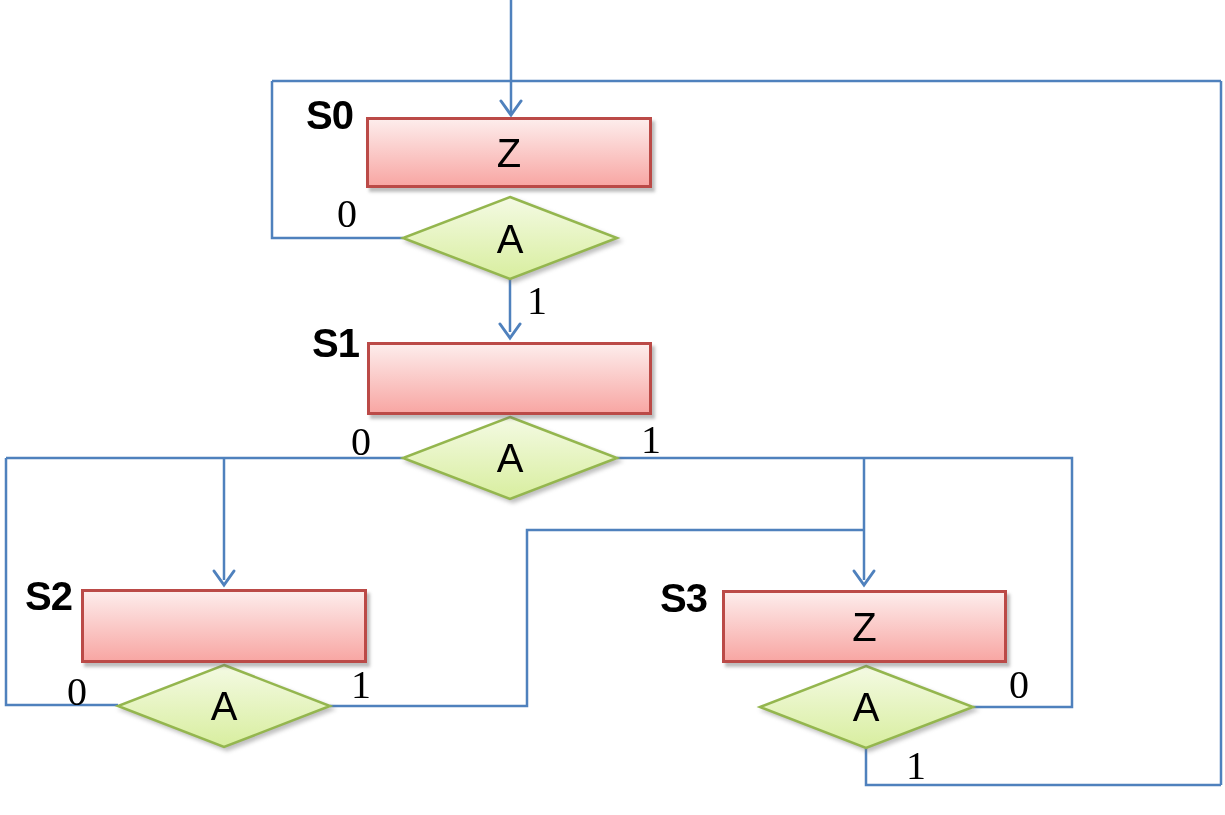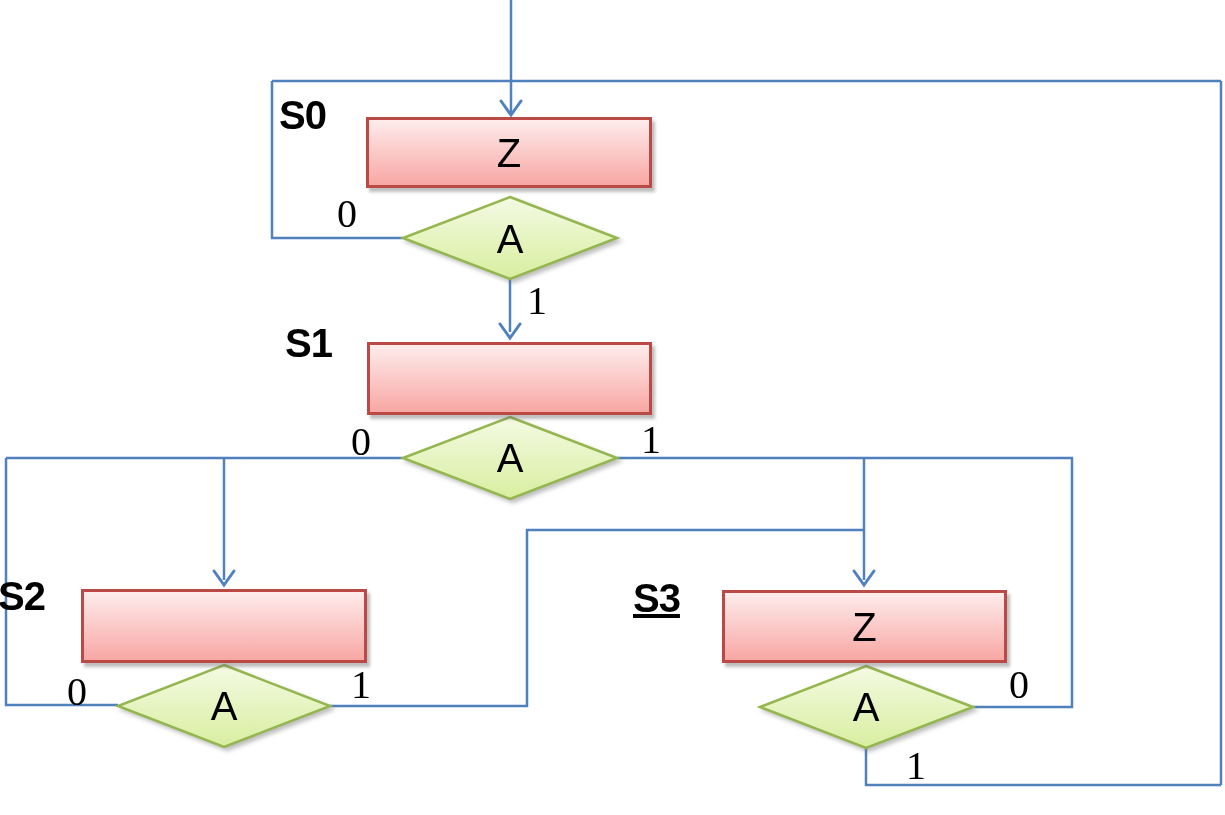--- a/index.html
+++ b/index.html
@@ -57,21 +57,21 @@
     font-size: 40px;
     color: var(--label-text);
     line-height: 1;
   }
   .state-name {
     position: absolute;
     width: 74px;
     font-size: 40px;
     font-weight: bold;
     color: var(--label-text);
-    text-align: left;
+    text-align: right;
     line-height: 1;
     letter-spacing: -1px;
   }
   .decision-label {
     position: absolute;
     width: 60px;
     height: 56px;
     display: flex;
     align-items: center;
     justify-content: center;
@@ -150,21 +150,21 @@
   <div class="state-box" style="left:81px; top:589px; width:286px; height:74px;">
     <span class="state-output"></span>
   </div>
   <div class="state-box" style="left:722px; top:590px; width:285px; height:73px;">
     <span class="state-output">Z</span>
   </div>
 
   <div class="state-name" style="left:279px; top:95px;">S0</div>
   <div class="state-name" style="left:285px; top:323px;">S1</div>
   <div class="state-name" style="left:-2px;  top:576px;">S2</div>
-  <div class="state-name" style="left:633px; top:578px;text-decoration:underline;">S3</div>
+  <div class="state-name" style="left:633px; top:578px;">S3</div>
 
   <div class="decision-label" style="left:480px; top:211px;">A</div>
   <div class="decision-label" style="left:480px; top:430px;">A</div>
   <div class="decision-label" style="left:194px; top:678px;">A</div>
   <div class="decision-label" style="left:836px; top:679px;">A</div>
 
   <div class="branch-label" style="left:325px; top:191px;">0</div>
   <div class="branch-label" style="left:515px; top:278px;">1</div>
   <div class="branch-label" style="left:339px; top:419px;">0</div>
   <div class="branch-label" style="left:629px; top:417px;">1</div>

